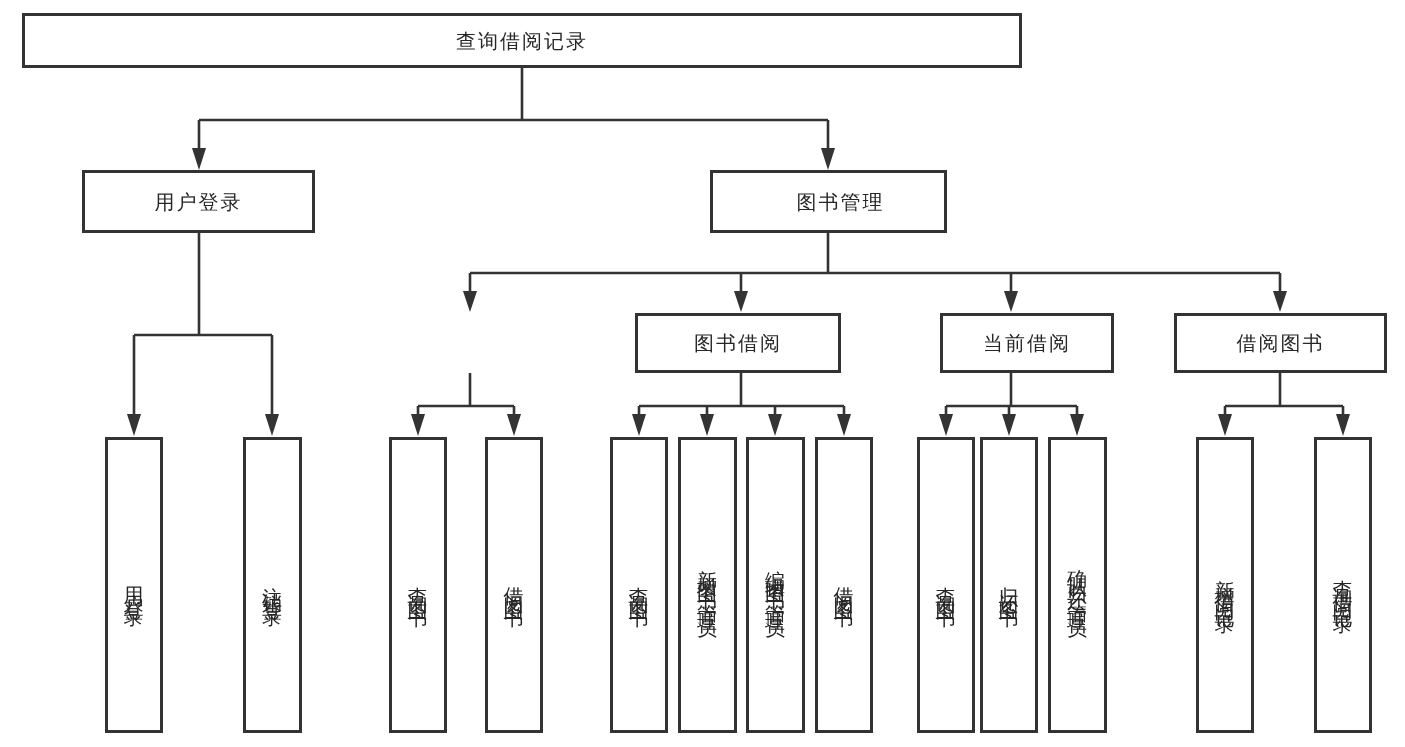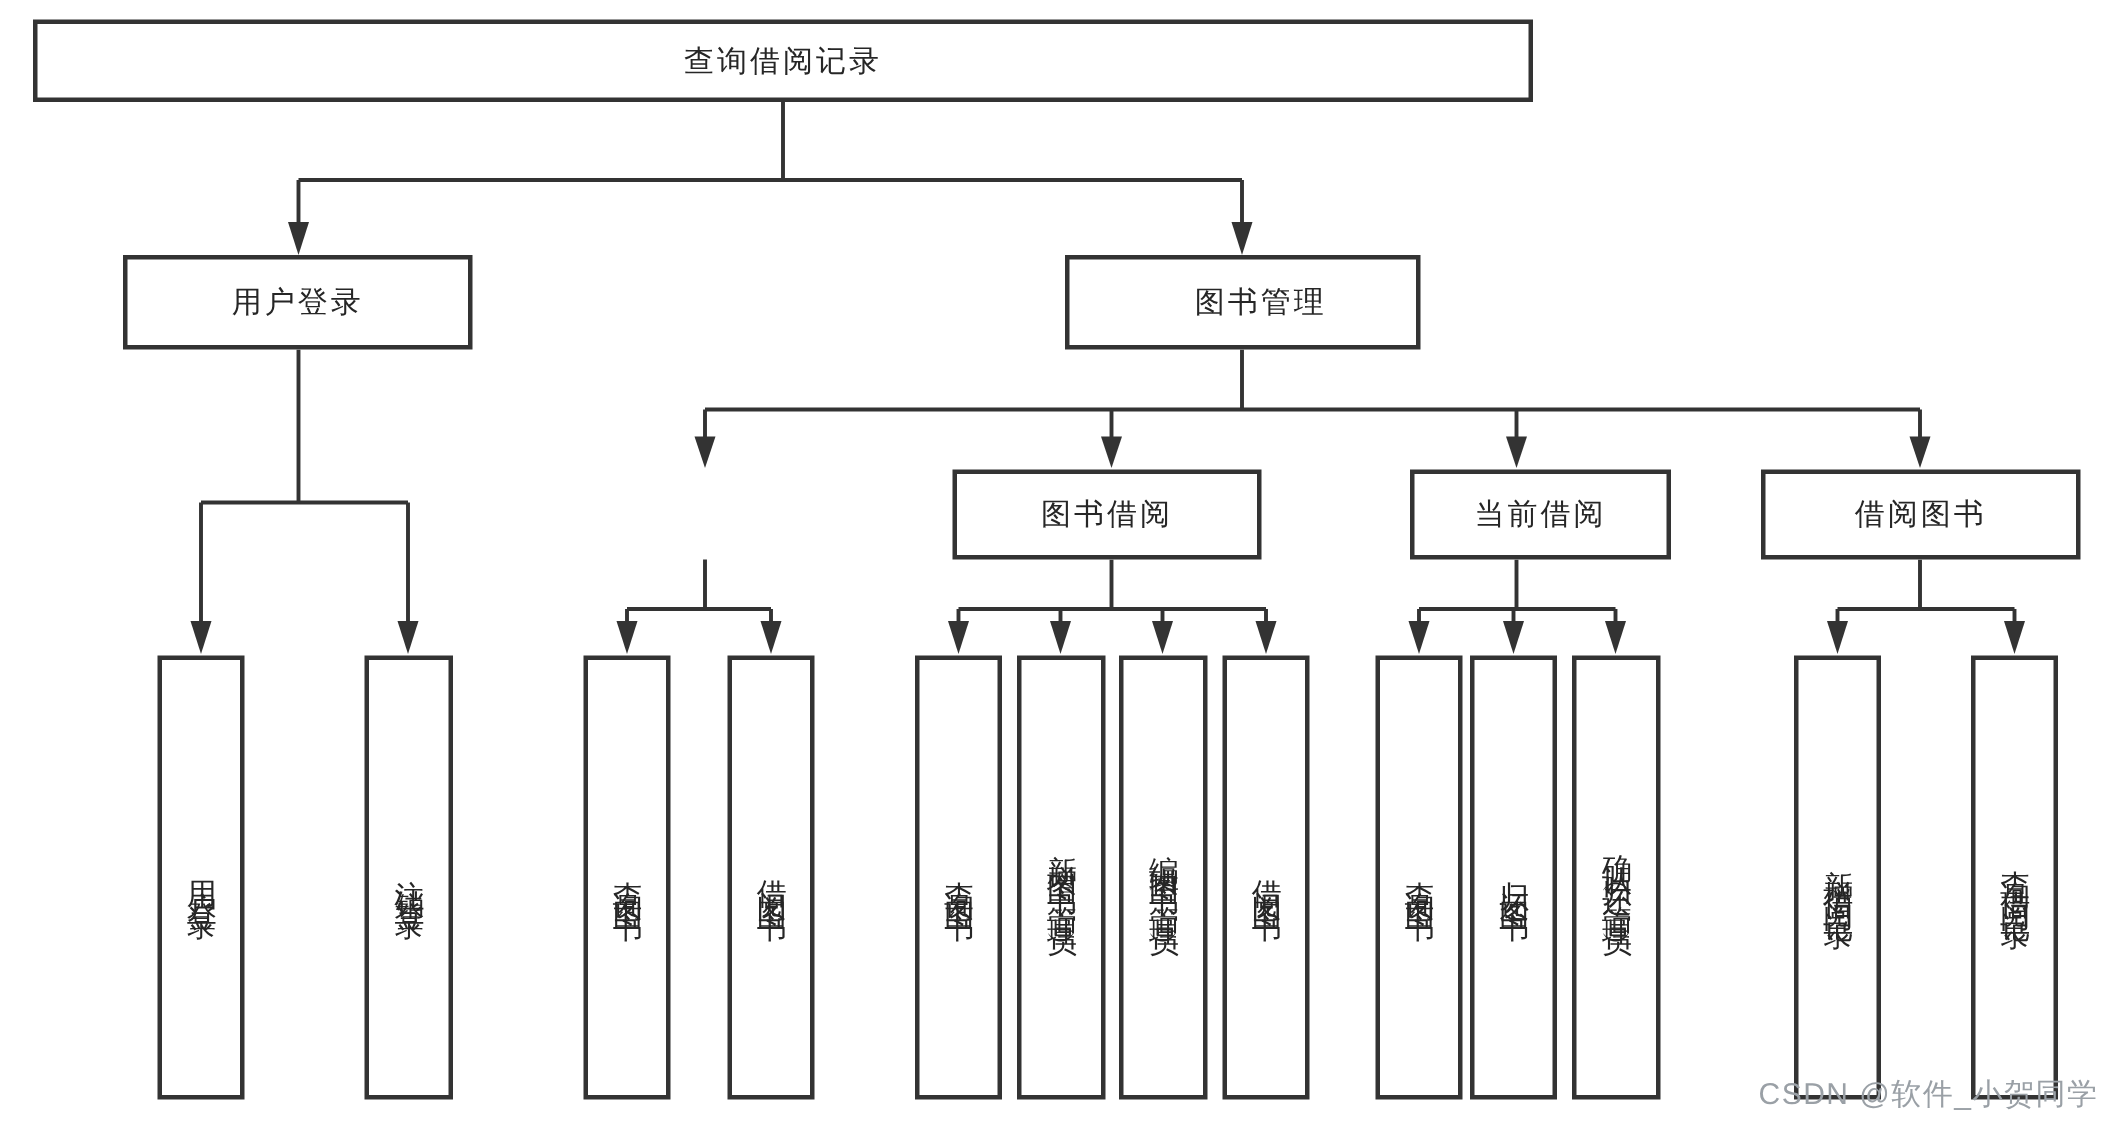--- a/index.html
+++ b/index.html
@@ -163,15 +163,14 @@
     <span>确认归还（管理员）</span>
   </div>
 
   <div class="box vert" style="left:1196px; top:437px; width:58px; height:296px;">
     <span>新增借阅记录</span>
   </div>
   <div class="box vert" style="left:1314px; top:437px; width:58px; height:296px;">
     <span>查询借阅记录</span>
   </div>
 
-  <div id="watermark">CSDN @软件_小贺同学</div>
 
 </div>
 
 </body></html>

